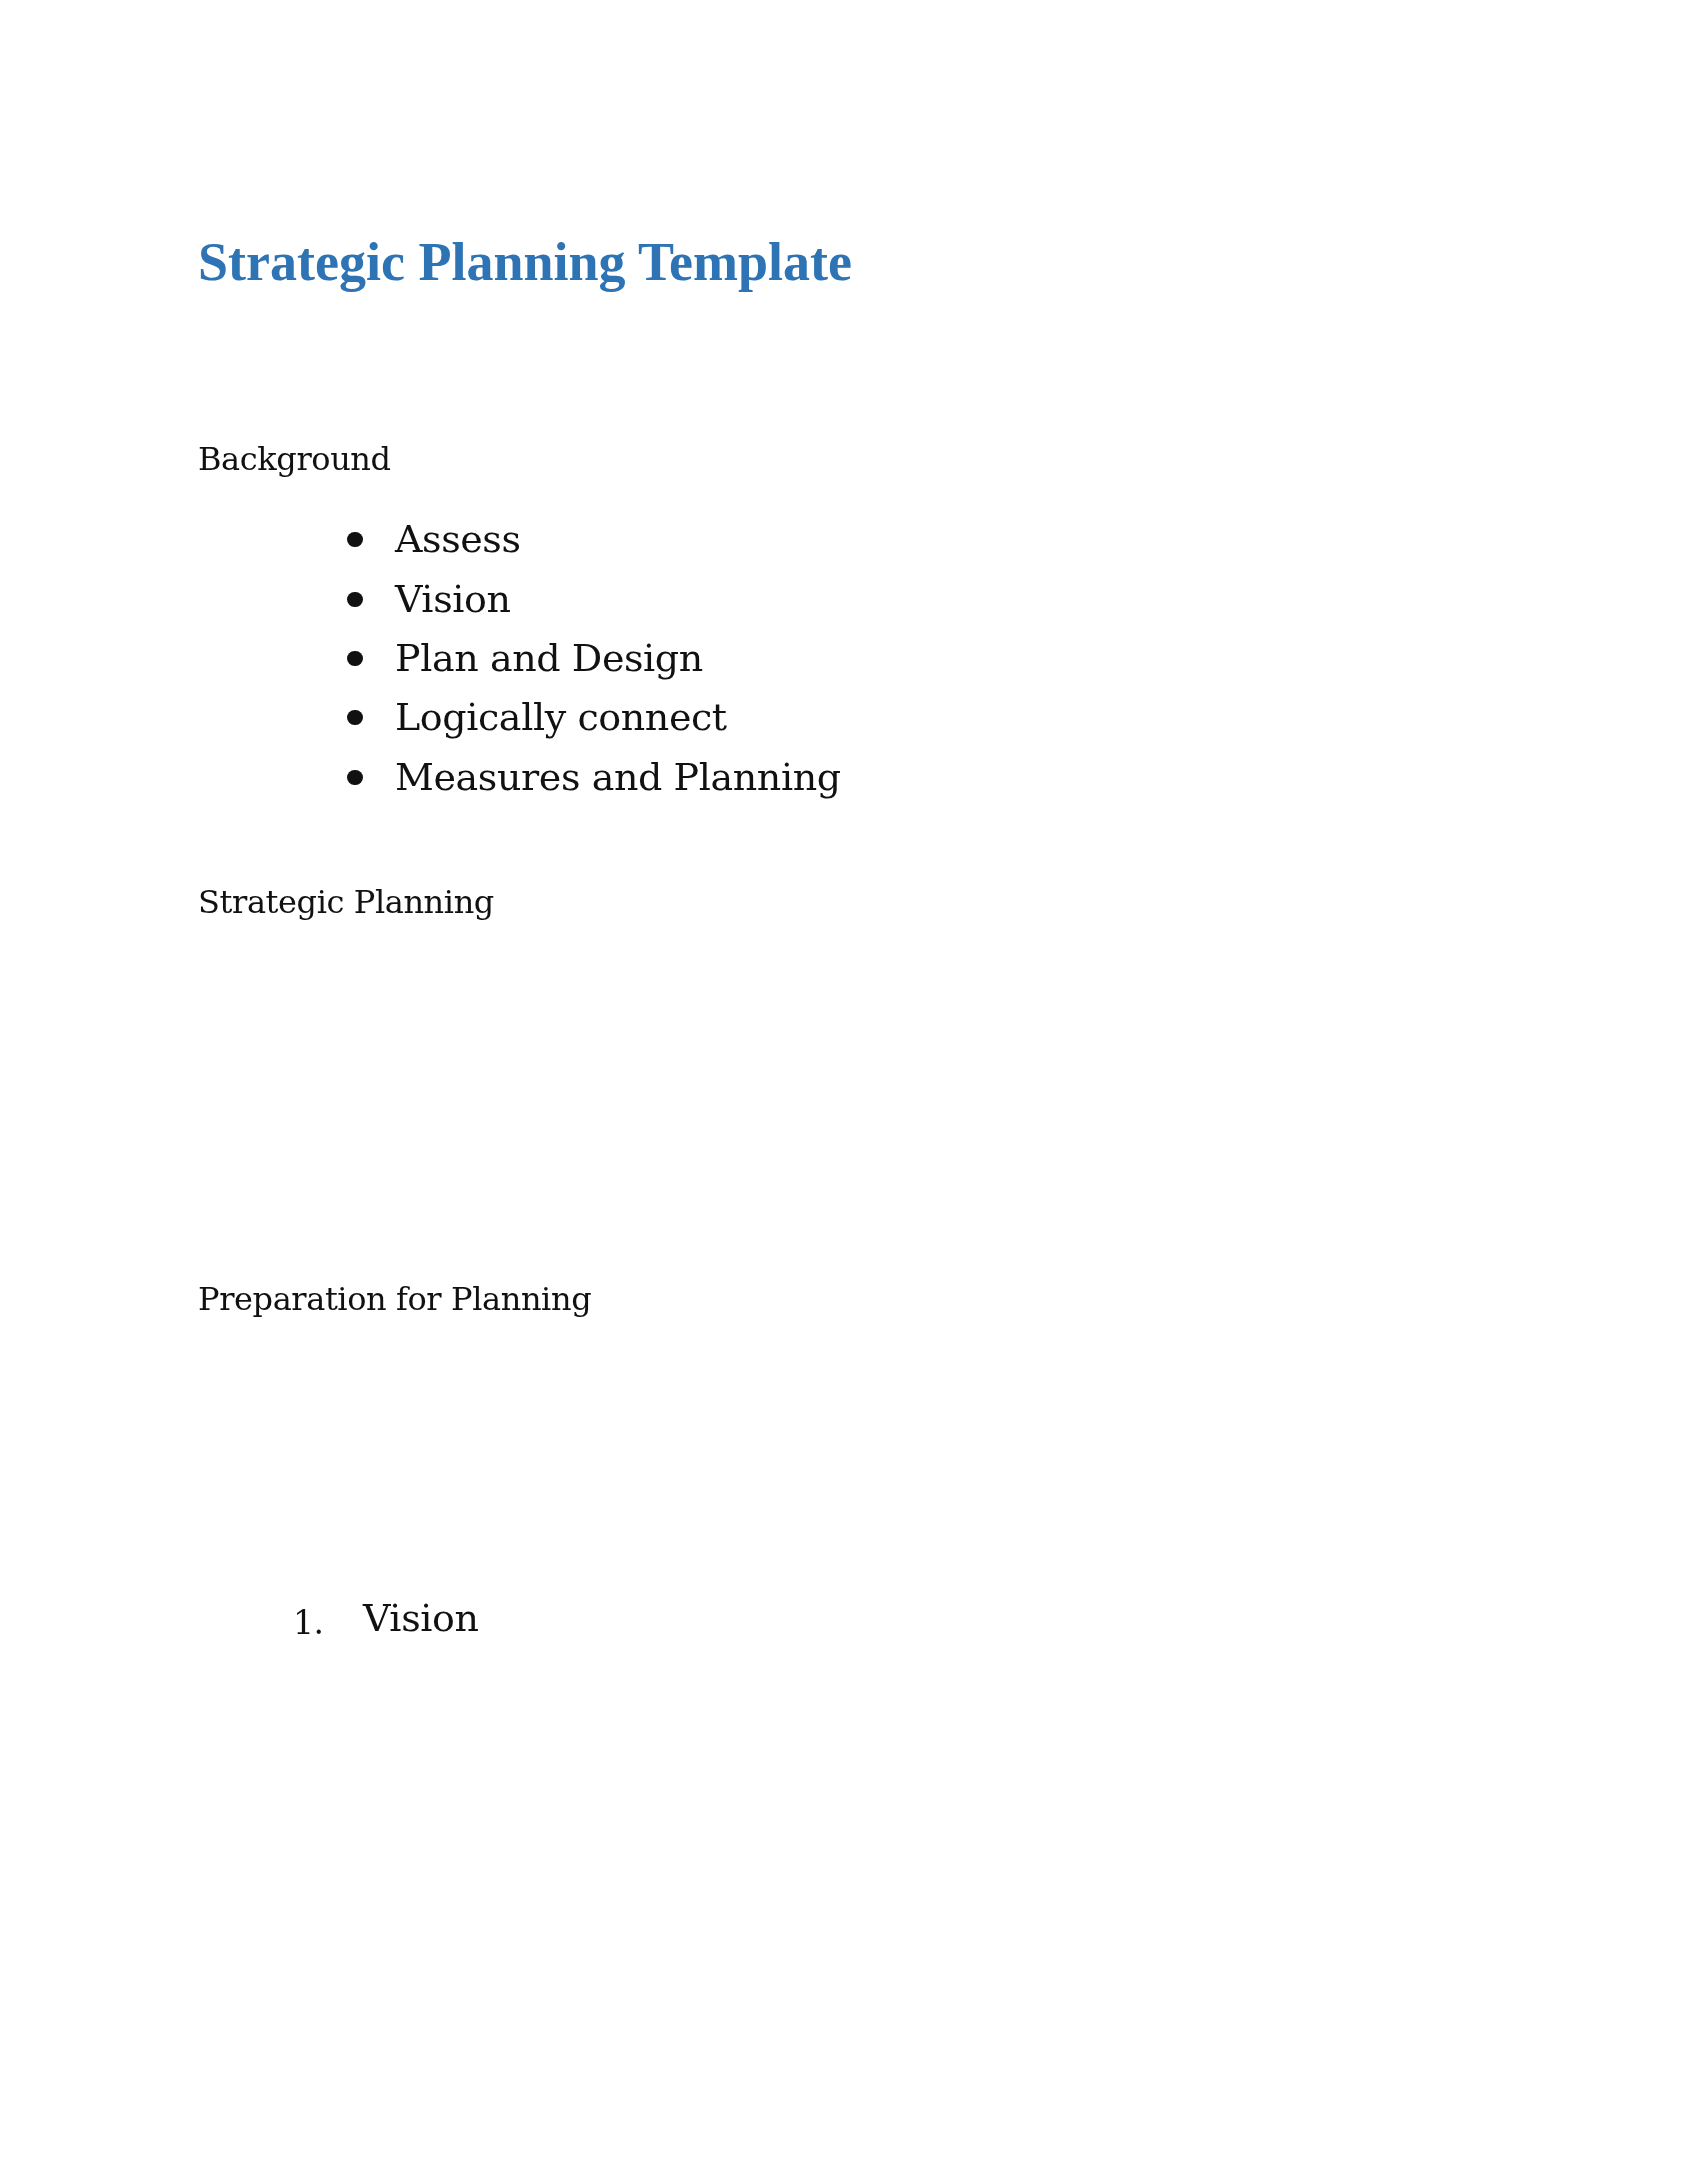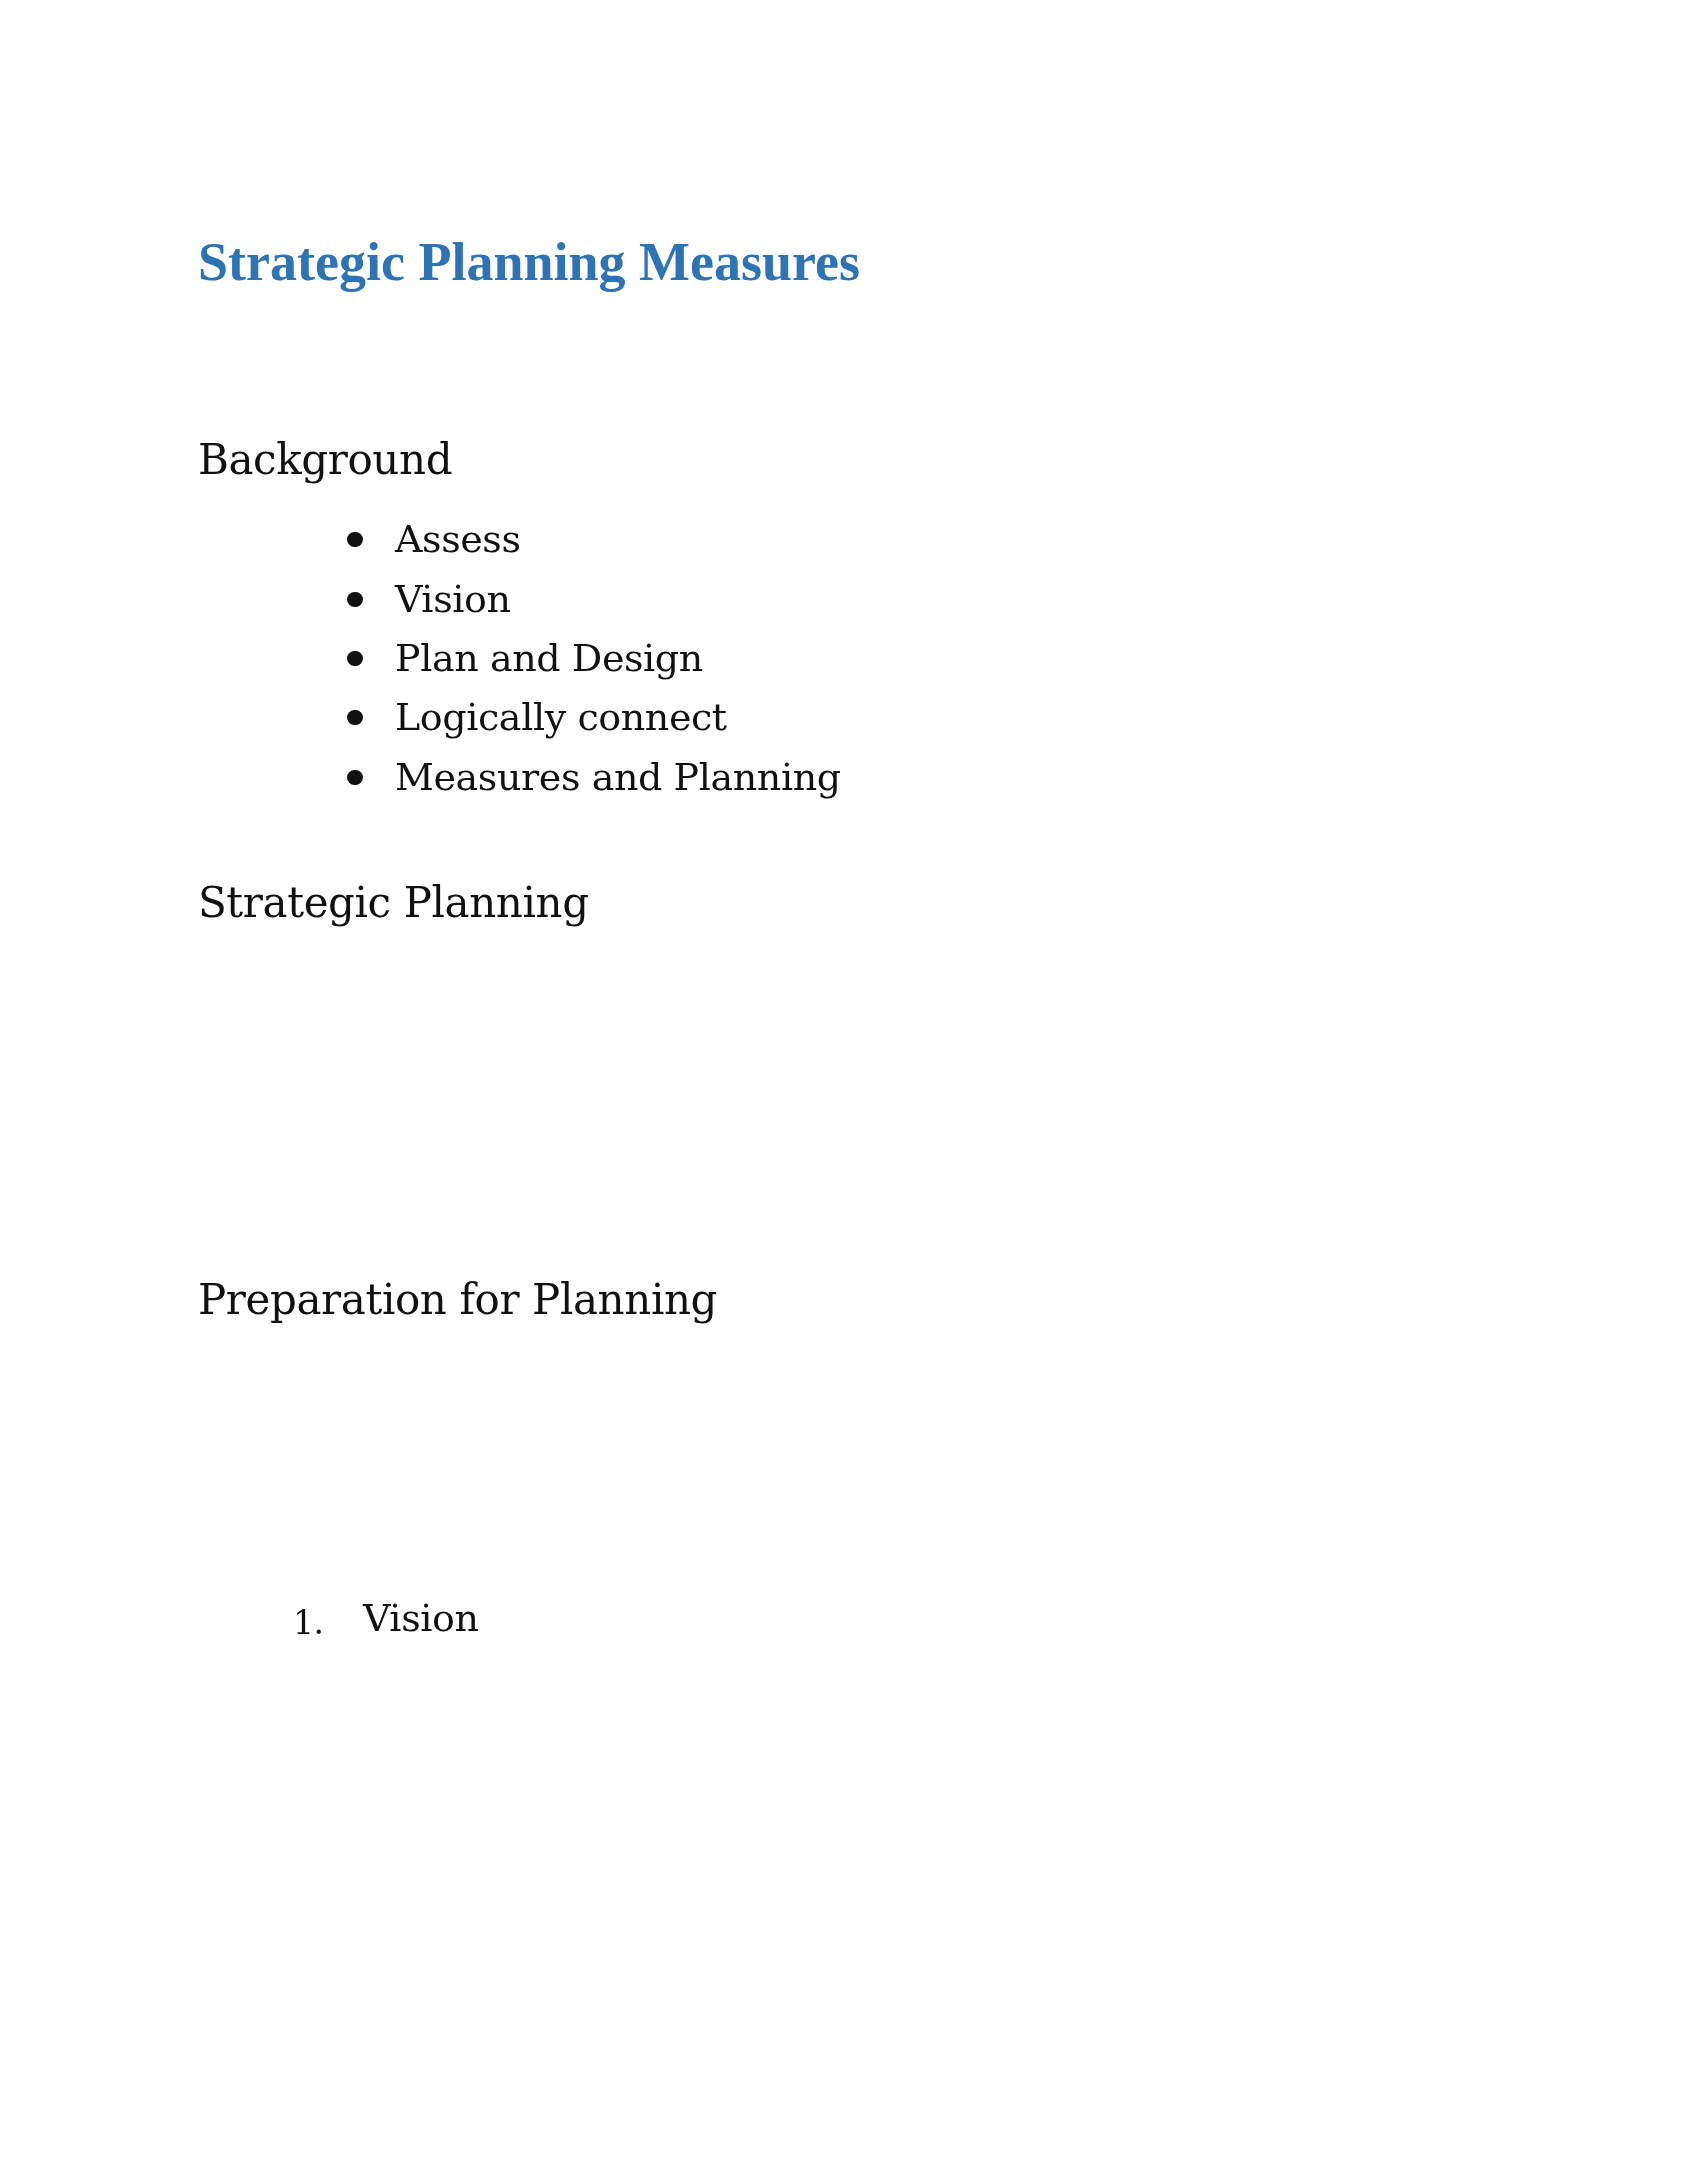--- a/index.html
+++ b/index.html
@@ -33,21 +33,21 @@
       color: #2E74B5;
       white-space: nowrap;
       letter-spacing: 0px;
     }
     .section-heading {
       position: absolute;
       left: 198px;
       margin: 0;
       font-family: "DejaVu Serif", "Liberation Serif", serif;
       font-weight: normal;
-      font-size: 42px;
+      font-size: 32px;
       line-height: 49px;
       color: #111111;
       white-space: nowrap;
       letter-spacing: -0.4px;
     }
     .bullet-list {
       position: absolute;
       left: 0;
       top: 0;
       margin: 0;
@@ -93,21 +93,21 @@
     .num-text {
       position: absolute;
       left: 363px;
     }
   </style>
 </head>
 <body>
 
 <div class="page">
 
-  <h1 class="doc-title">Strategic Planning Measures</h1>
+  <h1 class="doc-title">Strategic Planning Template</h1>
 
   <h2 class="section-heading" style="top: 435px;">Background</h2>
 
   <ul class="bullet-list">
     <li class="bullet-item" style="top: 515px;">
       <span class="bullet-dot" style="top: 16.6px;"></span>
       <span class="bullet-text">Assess</span>
     </li>
     <li class="bullet-item" style="top: 575px;">
       <span class="bullet-dot" style="top: 16.6px;"></span>

